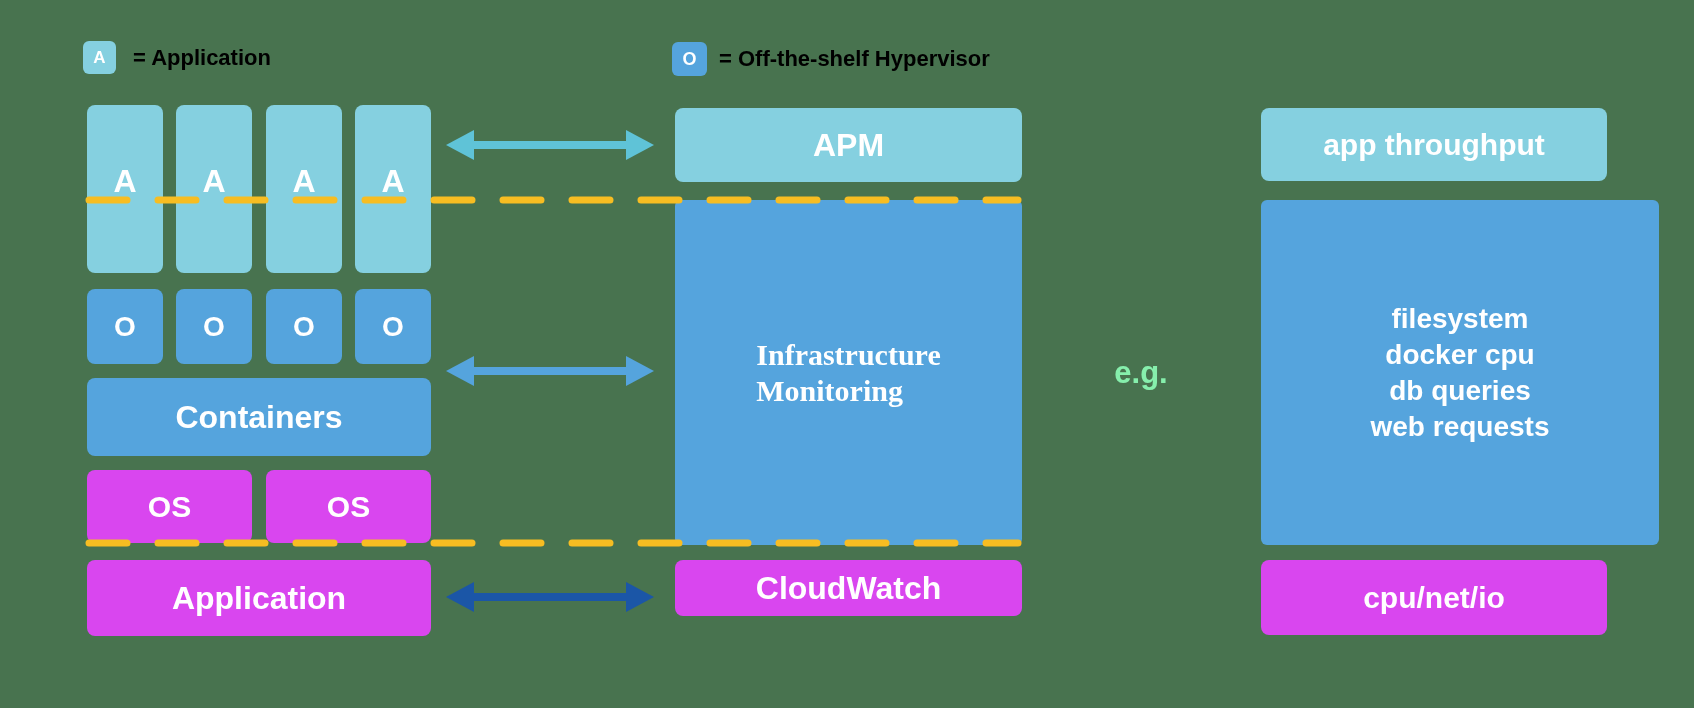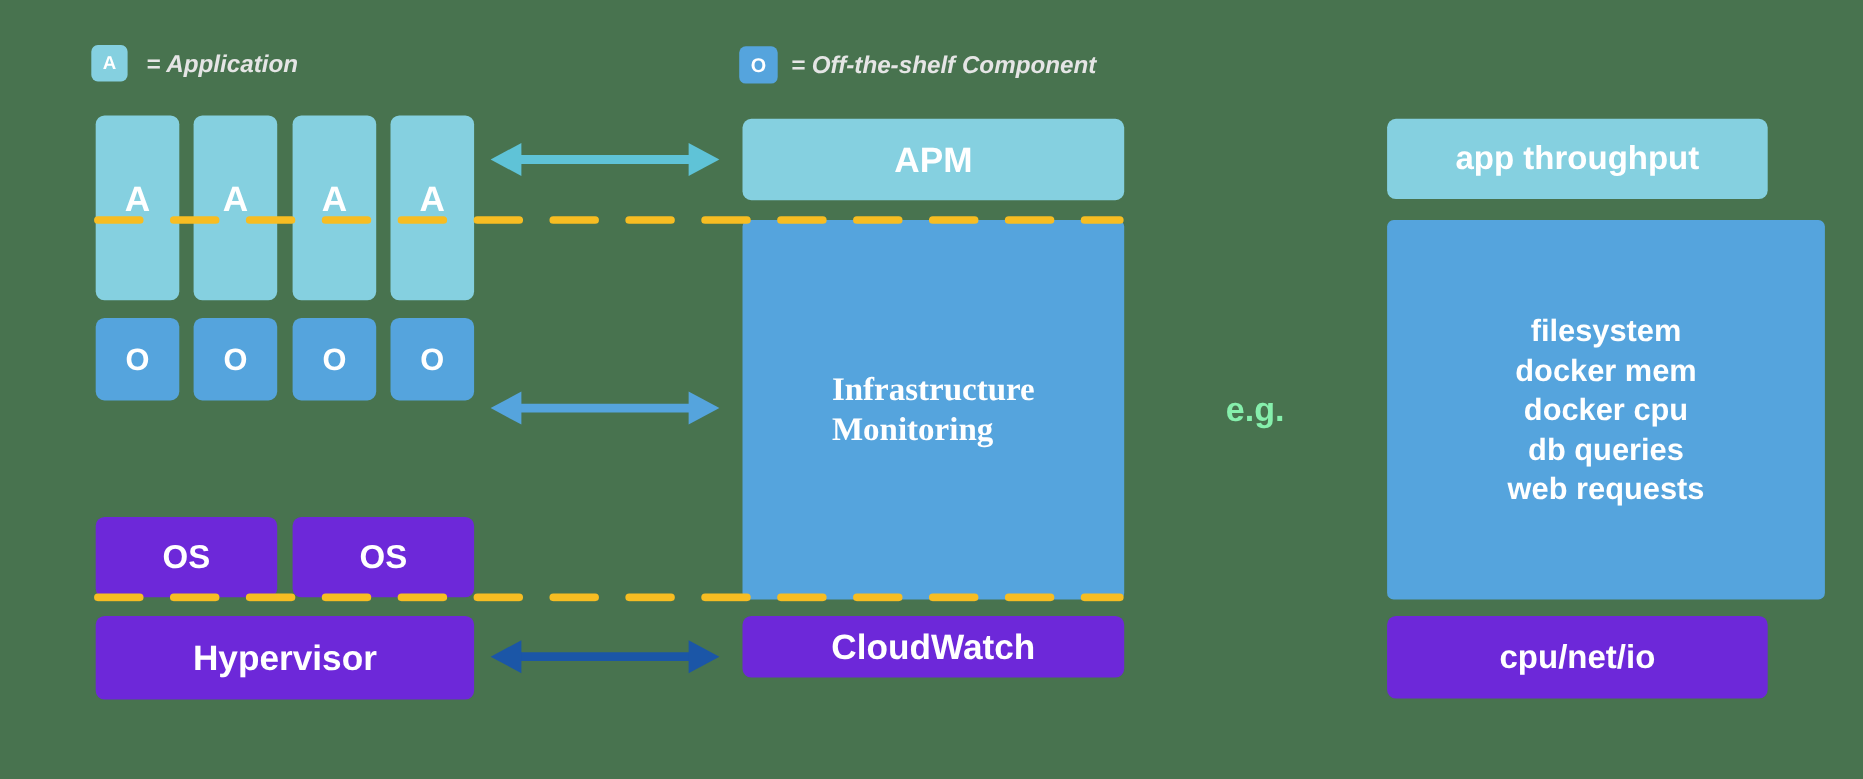--- a/index.html
+++ b/index.html
@@ -18,21 +18,21 @@
     border-radius: 8px;
     color: #ffffff;
     display: flex;
     align-items: center;
     justify-content: center;
     text-align: left;
     z-index: 1;
   }
   .light  { background: #85d0e0; }
   .medium { background: #55a4dd; }
-  .dark   { background: #6d28d9; }
+  .dark   { background: #d946ef; }
 
   
   .app-col   { top: 105px; width: 76px; height: 168px; font-size: 32px; padding-bottom: 16px; }
   .ots-box   { top: 289px; width: 76px; height: 75px;  font-size: 28px; }
   .col-1 { left: 87px; }  .col-2 { left: 176px; }
   .col-3 { left: 266px; } .col-4 { left: 355px; }
 
   .containers { left: 87px;  top: 378px; width: 344px; height: 78px; font-size: 32px; }
   .os-1       { left: 87px;  top: 470px; width: 165px; height: 73px; font-size: 30px; }
   .os-2       { left: 266px; top: 470px; width: 165px; height: 73px; font-size: 30px; }
@@ -54,24 +54,23 @@
   .swatch {
     position: absolute;
     border-radius: 6px;
     color: #ffffff;
     display: flex; align-items: center; justify-content: center;
   }
   .swatch-a { left: 83px;  top: 41px; width: 33px; height: 33px; font-size: 17px; }
   .swatch-o { left: 672px; top: 42px; width: 35px; height: 34px; font-size: 18px; }
   .legend-label {
     position: absolute;
-    color: #e5e5e5;
+    color: #000000;
     font-size: 22px;
     line-height: 28px;
-    font-style: italic;
   }
   .legend-label-a { left: 133px; top: 44px; }
   .legend-label-o { left: 719px; top: 45px; }
 
   .eg {
     position: absolute;
     left: 1085px; top: 355px; width: 112px;
     text-align: center;
     color: #86efac;
     font-size: 31px;
@@ -95,45 +94,45 @@
 <div id="canvas">
 
   <div class="swatch swatch-a light">
     <span>A</span>
   </div>
   <div class="legend-label legend-label-a">= Application</div>
 
   <div class="swatch swatch-o medium">
     <span>O</span>
   </div>
-  <div class="legend-label legend-label-o">= Off-the-shelf Component</div>
+  <div class="legend-label legend-label-o">= Off-the-shelf Hypervisor</div>
 
   <div class="box light app-col col-1">A</div>
   <div class="box light app-col col-2">A</div>
   <div class="box light app-col col-3">A</div>
   <div class="box light app-col col-4">A</div>
 
   <div class="box medium ots-box col-1">O</div>
   <div class="box medium ots-box col-2">O</div>
   <div class="box medium ots-box col-3">O</div>
   <div class="box medium ots-box col-4">O</div>
 
+  <div class="box medium containers">Containers</div>
   <div class="box dark os-1">OS</div>
   <div class="box dark os-2">OS</div>
-  <div class="box dark hypervisor">Hypervisor</div>
+  <div class="box dark hypervisor">Application</div>
 
   <div class="box light apm">APM</div>
   <div class="box medium infra">Infrastructure
 Monitoring</div>
   <div class="box dark cloudwatch">CloudWatch</div>
 
   <div class="box light throughput">app throughput</div>
   <div class="box medium metrics">
     <div>filesystem</div>
-    <div>docker mem</div>
     <div>docker cpu</div>
     <div>db queries</div>
     <div>web requests</div>
   </div>
   <div class="box dark cpunetio">cpu/net/io</div>
 
   <div class="eg">e.g.</div>
 
   <svg class="arrow arrow-teal arrow-1" width="212" height="44">
     <line x1="26" y1="22" x2="186" y2="22" stroke="currentColor" stroke-width="8"></line>

